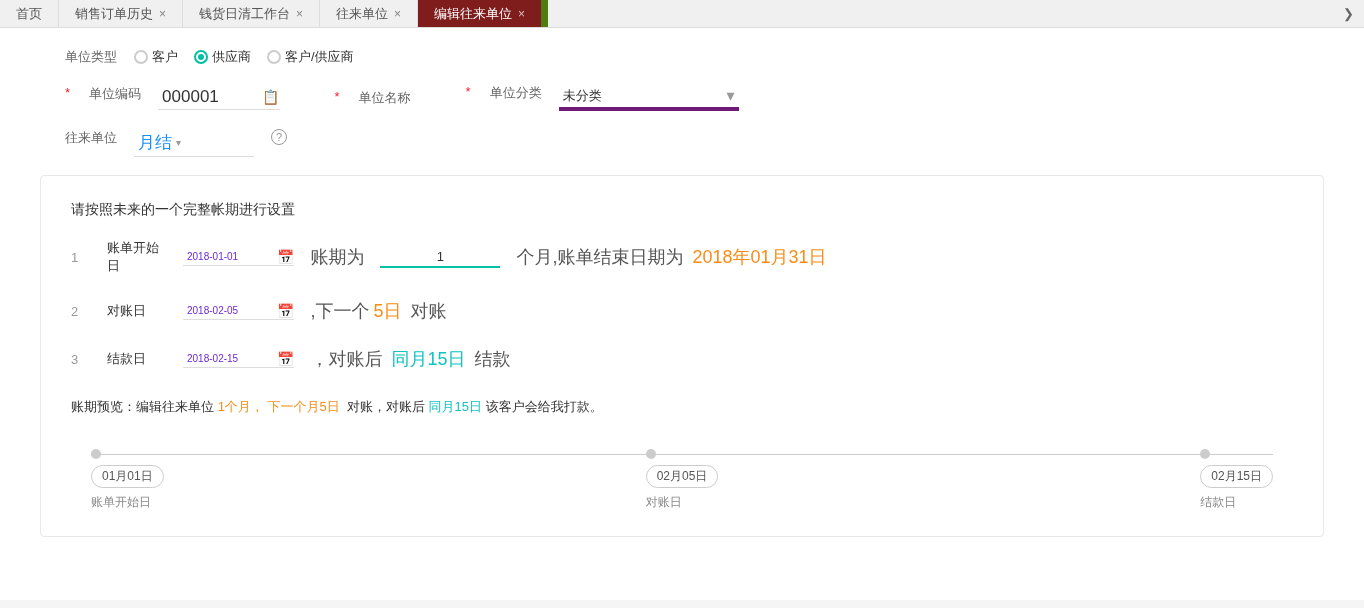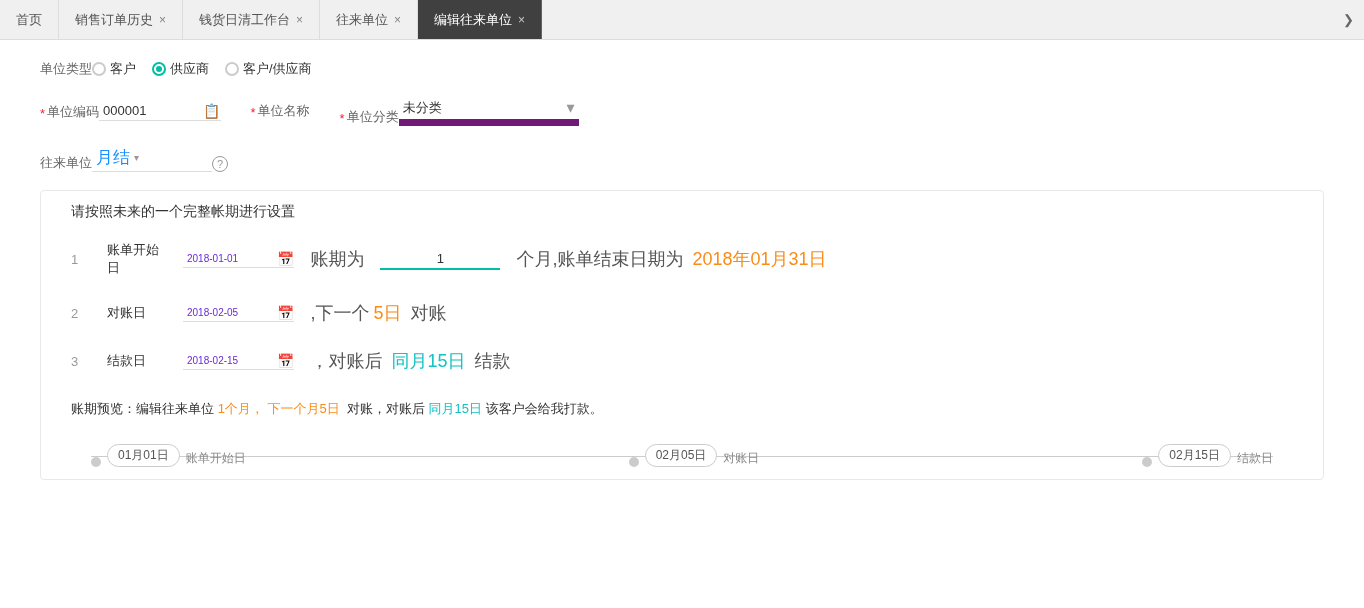--- a/index.html
+++ b/index.html
@@ -4,38 +4,38 @@
   <style>
     * { box-sizing: border-box; margin: 0; padding: 0; }
     body { font-family: 'Microsoft YaHei', Arial, sans-serif; font-size: 13px; color: #333; background: #f5f5f5; overflow: hidden; }
 
     
     .tab-bar {
       display: flex;
       align-items: stretch;
       background: #f0f0f0;
       border-bottom: 1px solid #ddd;
-      height: 40px;
+      height: 28px;
     }
     .tab {
       display: flex;
       align-items: center;
       padding: 0 16px;
       cursor: pointer;
       font-size: 13px;
       color: #555;
       border-right: 1px solid #ddd;
       white-space: nowrap;
       background: #f0f0f0;
       gap: 6px;
     }
     .tab.active {
-      background: #404040;
+      background: #7f1d1d;
       color: #fff;
-      border-right: 1px solid #4d7c0f;
+      border-right: 7px solid #4d7c0f;
     }
     .tab .close-icon {
       font-size: 12px;
       opacity: 0.7;
       cursor: pointer;
     }
     .tab.active .close-icon { color: #fff; }
     .tab-expand {
       display: flex;
       align-items: center;
@@ -57,22 +57,23 @@
     .form-row {
       display: flex;
       align-items: center;
       margin-bottom: 18px;
       gap: 30px;
       flex-wrap: wrap;
     }
 
     .form-field {
       display: flex;
-      align-items: flex-end;
-      gap: 0;
+      align-items: flex-start;
+      gap: 17px;
+      margin-left: 25px;
     }
 
     .form-label {
       color: #666;
       white-space: nowrap;
       font-size: 13px;
     }
 
     .required-star {
       color: #f5222d;
@@ -126,21 +127,21 @@
 
     .input-with-icon {
       display: flex;
       align-items: center;
       border-bottom: 1px solid #ddd;
       gap: 4px;
     }
     .input-with-icon input {
       border: none;
       outline: none;
-      font-size: 13px;
+      font-size: 17px;
       color: #333;
       padding: 2px 4px;
       background: transparent;
       min-width: 100px;
     }
     .calendar-icon {
       color: #999;
       font-size: 14px;
       cursor: pointer;
     }
@@ -160,21 +161,21 @@
     }
     .select-arrow {
       color: #999;
       font-size: 10px;
     }
 
     
     .classify-dropdown {
       display: flex;
       align-items: center;
-      border-bottom: 7px solid #701a75;
+      border-bottom: 4px solid #701a75;
       min-width: 150px;
       padding: 2px 4px;
       cursor: pointer;
       justify-content: space-between;
     }
 
     
     .help-icon {
       width: 16px;
       height: 16px;
@@ -185,21 +186,21 @@
       display: flex;
       align-items: center;
       justify-content: center;
       cursor: pointer;
     }
 
     
     .settings-box {
       border: 1px solid #e8e8e8;
       border-radius: 4px;
-      padding: 12px 30px;
+      padding: 25px 30px;
       margin-bottom: 20px;
     }
 
     .settings-title {
       font-size: 14px;
       color: #333;
       margin-bottom: 20px;
     }
 
     
@@ -281,22 +282,22 @@
     .timeline-points {
       display: flex;
       align-items: flex-start;
       justify-content: space-between;
       width: 100%;
       position: relative;
       z-index: 1;
     }
     .timeline-point {
       display: flex;
-      flex-direction: row;
-      align-items: flex-end;
+      flex-direction: column;
+      align-items: flex-start;
       gap: 6px;
     }
     .tl-node {
       width: 10px;
       height: 10px;
       border-radius: 50%;
       background: #ccc;
       border: 2px solid #ccc;
       margin-top: 7px;
     }

